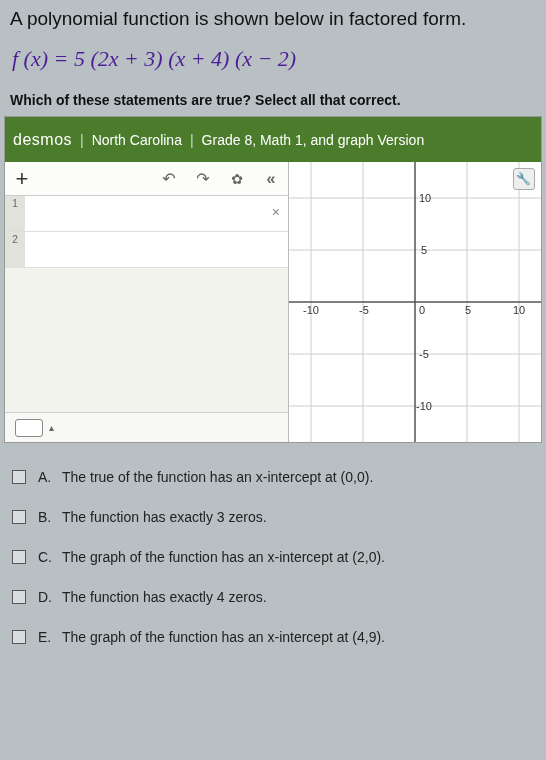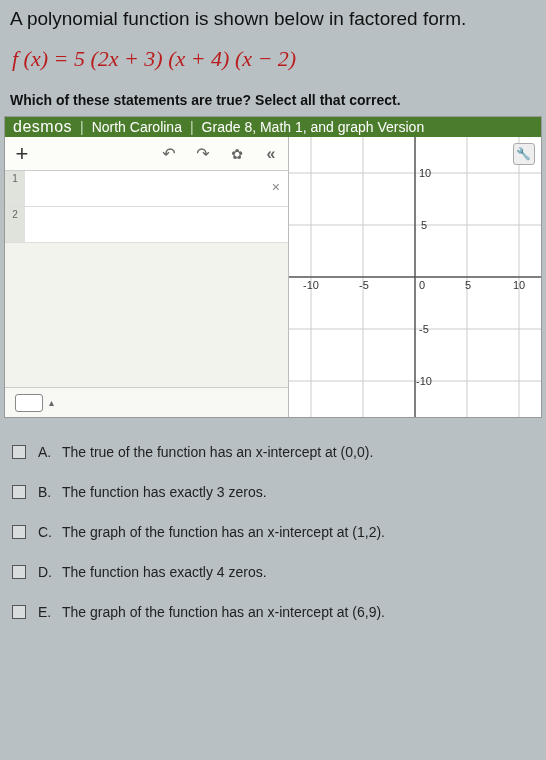--- a/index.html
+++ b/index.html
@@ -15,39 +15,39 @@
     .question-intro {
       padding: 8px 10px 4px;
       font-size: 19px;
       color: #111;
     }
     .equation {
       padding: 12px 12px 16px;
       font-family: 'Times New Roman', serif;
       font-size: 22px;
       font-style: italic;
-      color: #b91c1c;
+      color: #4c1d95;
     }
     .question-prompt {
       padding: 4px 10px 8px;
       font-size: 14px;
       color: #111;
       font-weight: bold;
     }
     .desmos-wrap {
       margin: 0 4px;
       background: #f5f5f0;
       border: 1px solid #999;
     }
     .desmos-header {
       background: #4a7c2c;
       color: #fff;
       display: flex;
       align-items: center;
-      height: 20px;
+      height: 45px;
       padding: 0 8px;
       font-size: 14px;
     }
     .desmos-logo {
       font-weight: 400;
       letter-spacing: 0.5px;
       font-size: 16px;
     }
     .header-sep {
       margin: 0 8px;
@@ -273,30 +273,30 @@
     <div class="checkbox"></div>
     <div class="answer-label">
       <span class="answer-letter">B.</span>
       <span>The function has exactly 3 zeros.</span>
     </div>
   </div>
   <div class="answer-row">
     <div class="checkbox"></div>
     <div class="answer-label">
       <span class="answer-letter">C.</span>
-      <span>The graph of the function has an x-intercept at (1,2).</span>
+      <span>The graph of the function has an x-intercept at (2,0).</span>
     </div>
   </div>
   <div class="answer-row">
     <div class="checkbox"></div>
     <div class="answer-label">
       <span class="answer-letter">D.</span>
       <span>The function has exactly 4 zeros.</span>
     </div>
   </div>
   <div class="answer-row">
     <div class="checkbox"></div>
     <div class="answer-label">
       <span class="answer-letter">E.</span>
-      <span>The graph of the function has an x-intercept at (6,9).</span>
+      <span>The graph of the function has an x-intercept at (4,9).</span>
     </div>
   </div>
 </div>
 
 </body></html>

